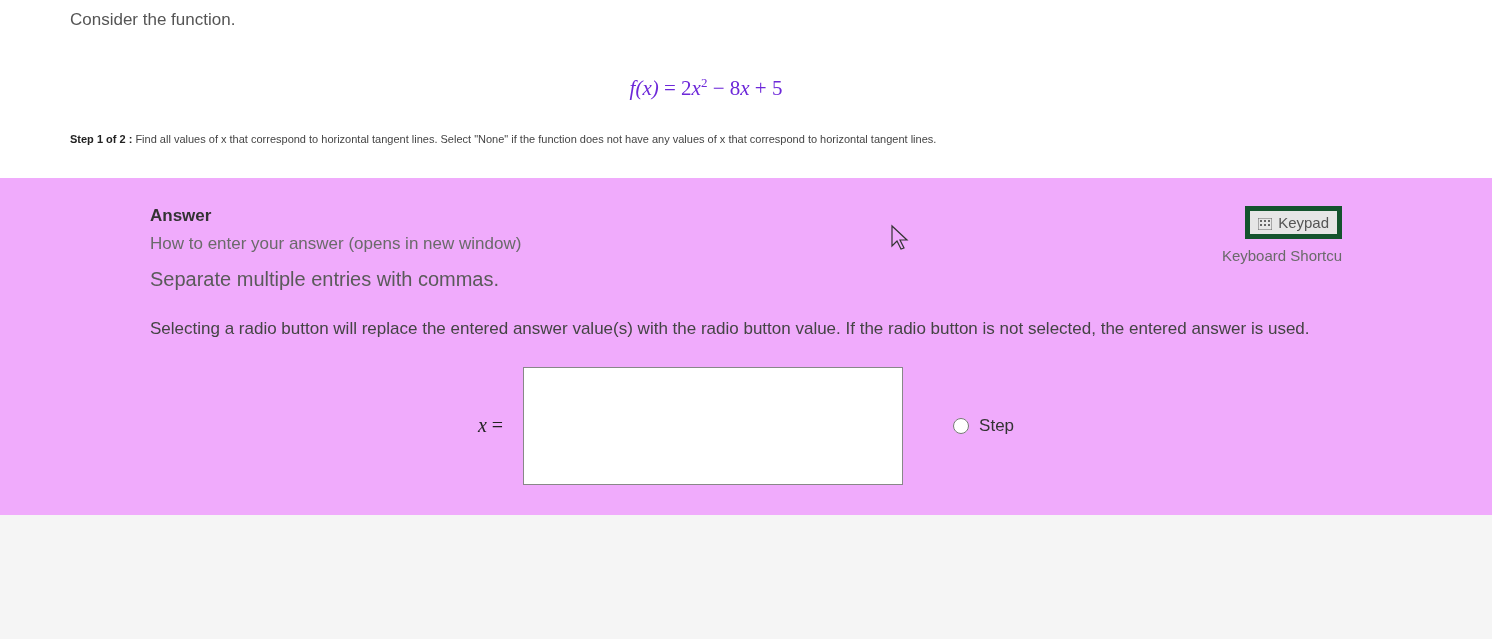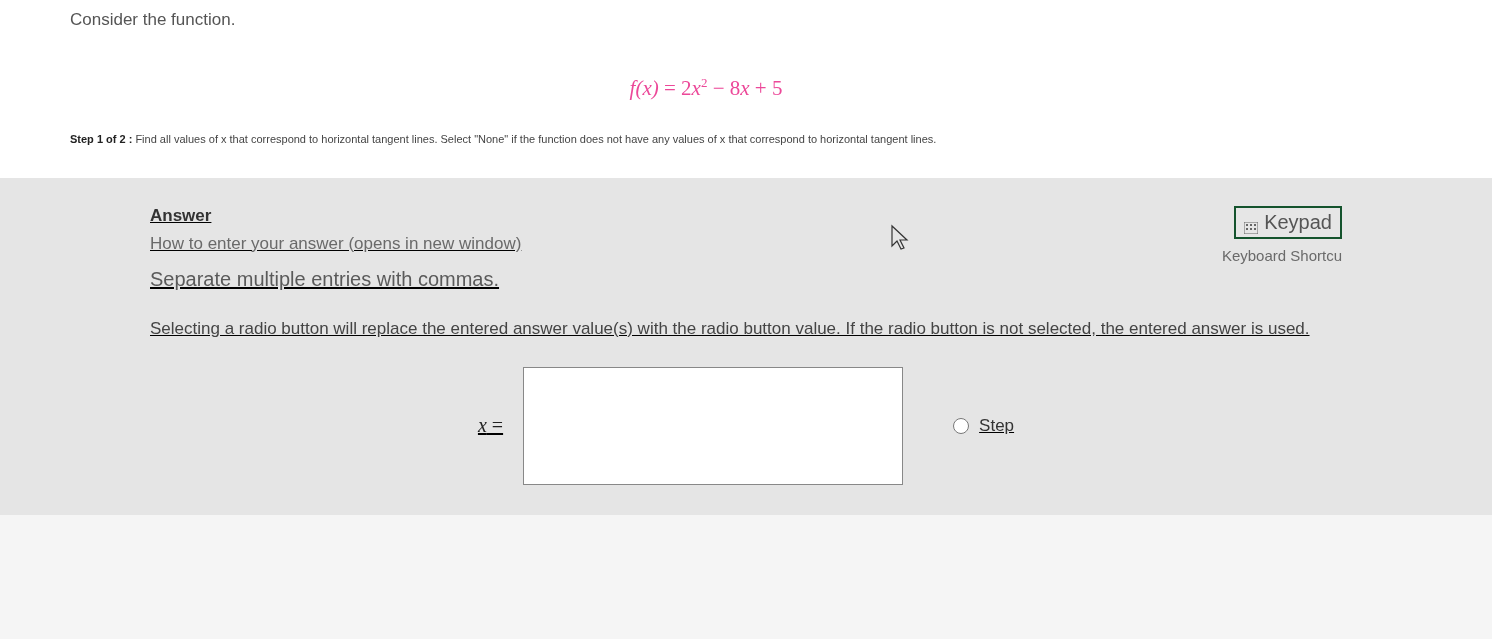--- a/index.html
+++ b/index.html
@@ -25,44 +25,43 @@
     .intro-text {
       color: #555;
       font-size: 17px;
       margin-bottom: 45px;
     }
     .formula {
       text-align: center;
       font-family: "Times New Roman", Times, serif;
       font-style: italic;
       font-size: 21px;
-      color: #ec4899;
+      color: #6d28d9;
       margin-bottom: 30px;
     }
     .formula .plain {
       font-style: normal;
     }
     .formula sup {
       font-size: 13px;
       font-style: normal;
     }
     .step-line {
       color: #444;
       font-size: 11px;
       line-height: 1.5;
     }
     .step-line b {
       color: #222;
       font-weight: bold;
     }
     .answer-section {
-      background: #e5e5e5;
+      background: #f0abfc;
       padding: 28px 150px 30px 150px;
       position: relative;
-      text-decoration: underline;
     }
     .answer-header-row {
       position: relative;
     }
     .answer-heading {
       color: #333;
       font-weight: bold;
       font-size: 17px;
     }
     .entry-help {
@@ -74,23 +73,23 @@
       position: absolute;
       right: 0;
       top: 0;
       text-align: right;
     }
     .keypad-btn {
       display: inline-flex;
       align-items: center;
       gap: 6px;
       background: #e6e6e6;
-      border: 2px solid #14532d;
+      border: 5px solid #14532d;
       color: #555;
-      font-size: 20px;
+      font-size: 15px;
       padding: 3px 8px;
       cursor: pointer;
     }
     .keypad-btn .kp-icon {
       width: 14px;
       height: 12px;
       display: inline-block;
     }
     .kb-shortcut {
       color: #6a6a6a;

